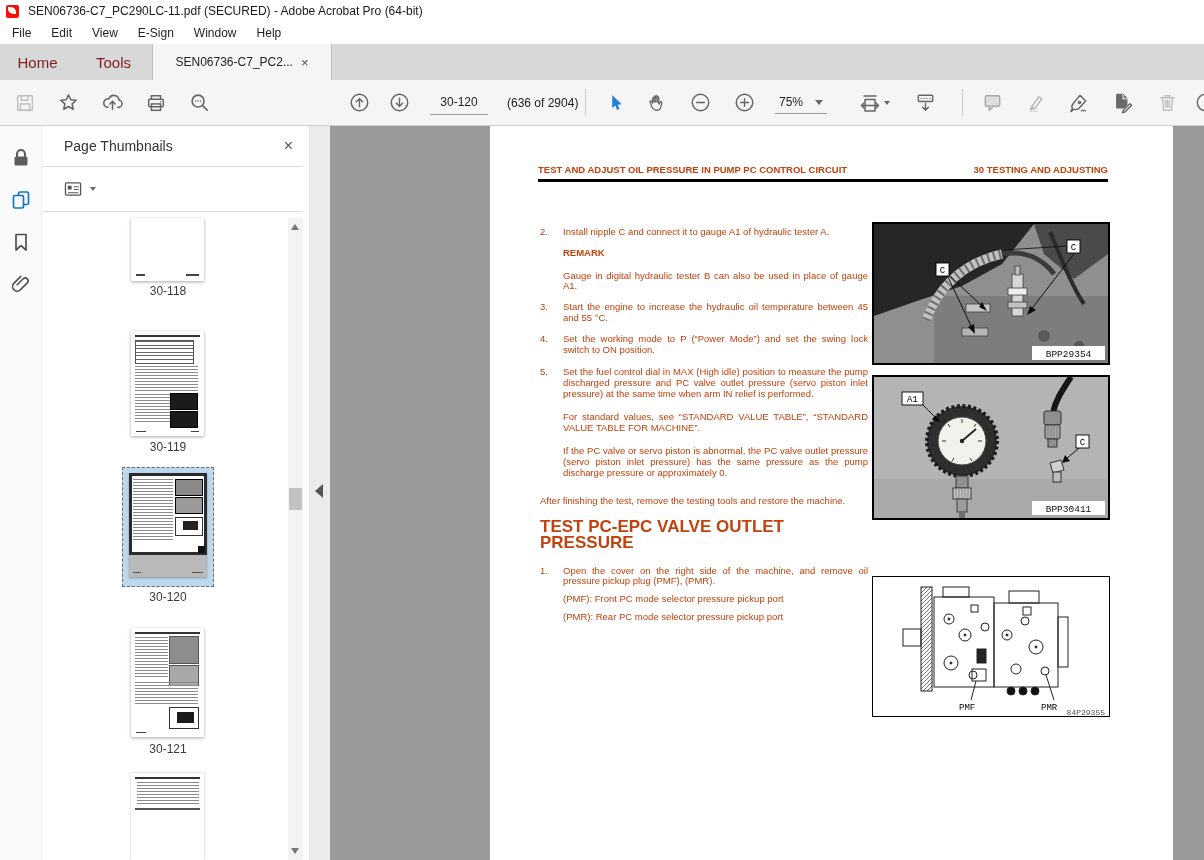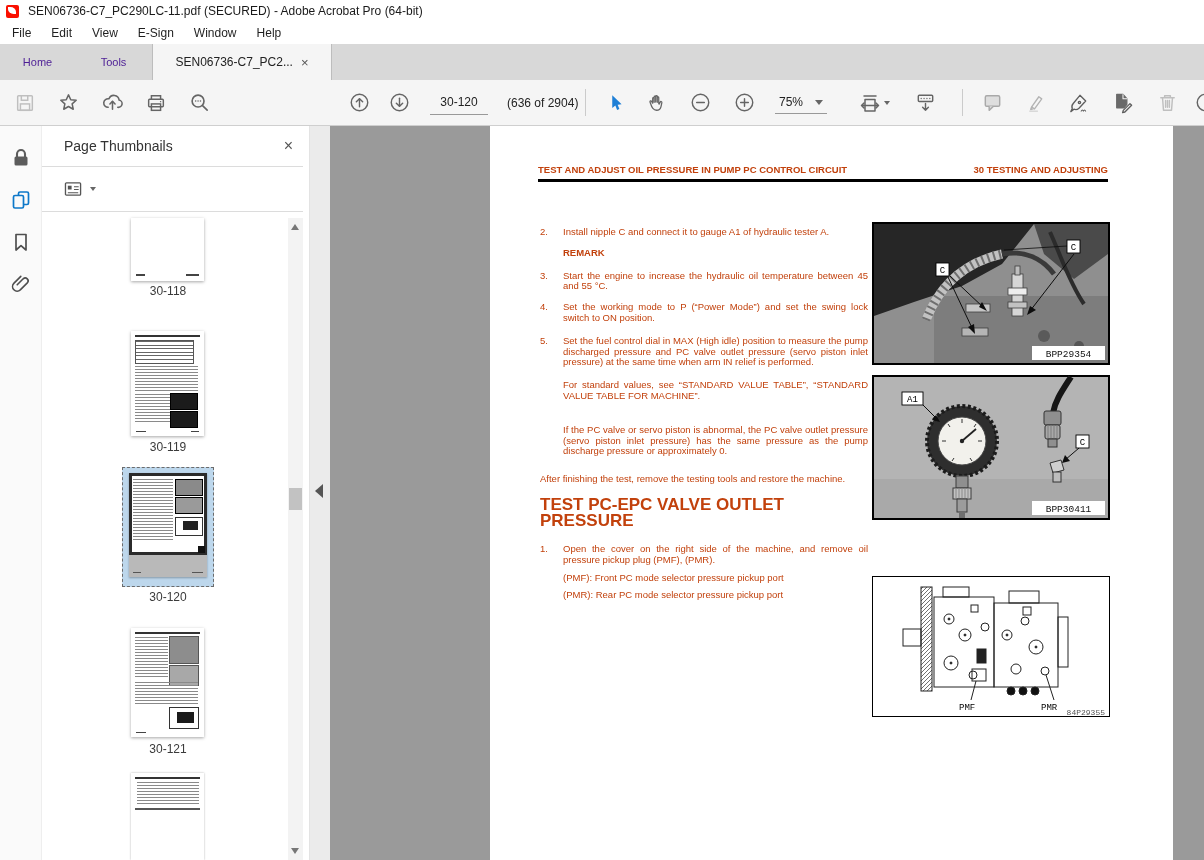--- a/index.html
+++ b/index.html
@@ -10,21 +10,21 @@
             display:flex;align-items:center;font-size:12px;color:#1a1a1a;text-align:right;}
   .acro-ico{width:13px;height:13px;margin:0 9px 0 6px;background:#fa0f00;border-radius:2px;position:relative;flex:none;}
   .acro-ico::after{content:"";position:absolute;left:2px;top:2.5px;width:8px;height:7px;background:#fff;
                    border-radius:0 70% 0 70%;}
   .menubar{position:absolute;left:0;top:22px;width:100%;height:22px;background:#fff;
            display:flex;align-items:center;font-size:12px;color:#1f1f1f;}
   .menu-item{padding:0 10px;cursor:default;}
   .menu-item:first-child{margin-left:2px;}
   .tabbar{position:absolute;left:0;top:44px;width:100%;height:36px;background:#d8d8d8;
           display:flex;align-items:stretch;}
-  .tab{display:flex;align-items:center;justify-content:center;font-size:11px;color:#4c1d95;}
+  .tab{display:flex;align-items:center;justify-content:center;font-size:15px;color:#7f1d1d;}
   .tab-home{width:75px;}
   .tab-tools{width:77px;}
   .tab-doc{width:178px;background:#f5f5f5;border-left:1px solid #bdbdbd;border-right:1px solid #bdbdbd;
            color:#222;font-size:12px;}
   .tab-close{margin-left:8px;color:#555;font-size:13px;line-height:1;}
   .toolbar{position:absolute;left:0;top:80px;width:100%;height:46px;background:#f5f5f5;
            border-bottom:1px solid #cfcfcf;box-sizing:border-box;}
   .ti{position:absolute;top:0;height:45px;width:34px;display:flex;align-items:center;justify-content:center;}
   .tdiv{position:absolute;top:9px;width:1px;height:27px;background:#cbcbcb;}
   .page-input{width:54px;height:22px;border:none;border-bottom:1px solid #999;background:transparent;
@@ -76,21 +76,21 @@
   .pg-header{position:absolute;left:48px;top:38px;width:570px;display:flex;justify-content:space-between;
              font-size:9.5px;font-weight:bold;}
   .pg-rule{position:absolute;left:48px;top:53px;width:570px;height:3px;background:#000;}
   .content{position:absolute;left:50px;top:101px;width:328px;font-size:9.5px;line-height:10.8px;}
   .step{display:flex;}
   .step .n{width:23px;flex:none;}
   .step .t{flex:1;text-align:justify;}
   .sub{margin-left:23px;text-align:justify;}
   .bold{font-weight:bold;}
   .mb7{margin-bottom:7px;}.mb10{margin-bottom:10px;}.mb12{margin-bottom:12px;}
-  .mb13{margin-bottom:23px;}.mb15{margin-bottom:15px;}.mb17{margin-bottom:17px;}
+  .mb13{margin-bottom:13px;}.mb15{margin-bottom:15px;}.mb17{margin-bottom:17px;}
   .closing{white-space:nowrap;}
   .sect-head{font-size:17px;line-height:16px;font-weight:bold;}
   .fig{position:absolute;left:382px;width:238px;box-sizing:border-box;background:#fff;border:2px solid #000;}
   .fig svg{display:block;width:100%;height:100%;}
   .fig3{border-width:1px;}
   .figtext{font-family:"Liberation Mono","DejaVu Sans Mono",monospace;font-size:9px;fill:#000;}
   .figid{font-family:"Liberation Mono","DejaVu Sans Mono",monospace;font-size:9.5px;fill:#111;}
   svg{overflow:visible;}
 </style>
 </head>
@@ -380,20 +380,21 @@
         <span>30 TESTING AND ADJUSTING</span>
       </div>
       <div class="pg-rule"></div>
 
       <div class="content">
         <div class="step mb10">
           <span class="n">2.</span>
           <div class="t">Install nipple C and connect it to gauge A1 of hydraulic tester A.</div>
         </div>
         <div class="sub bold mb12">REMARK</div>
+        <div class="sub mb10">Gauge in digital hydraulic tester B can also be used in place of gauge A1.</div>
         <div class="step mb10">
           <span class="n">3.</span>
           <div class="t">Start the engine to increase the hydraulic oil temperature between 45 and 55 °C.</div>
         </div>
         <div class="step mb12">
           <span class="n">4.</span>
           <div class="t">Set the working mode to P (“Power Mode”) and set the swing lock switch to ON position.</div>
         </div>
         <div class="step mb12">
           <span class="n">5.</span>

